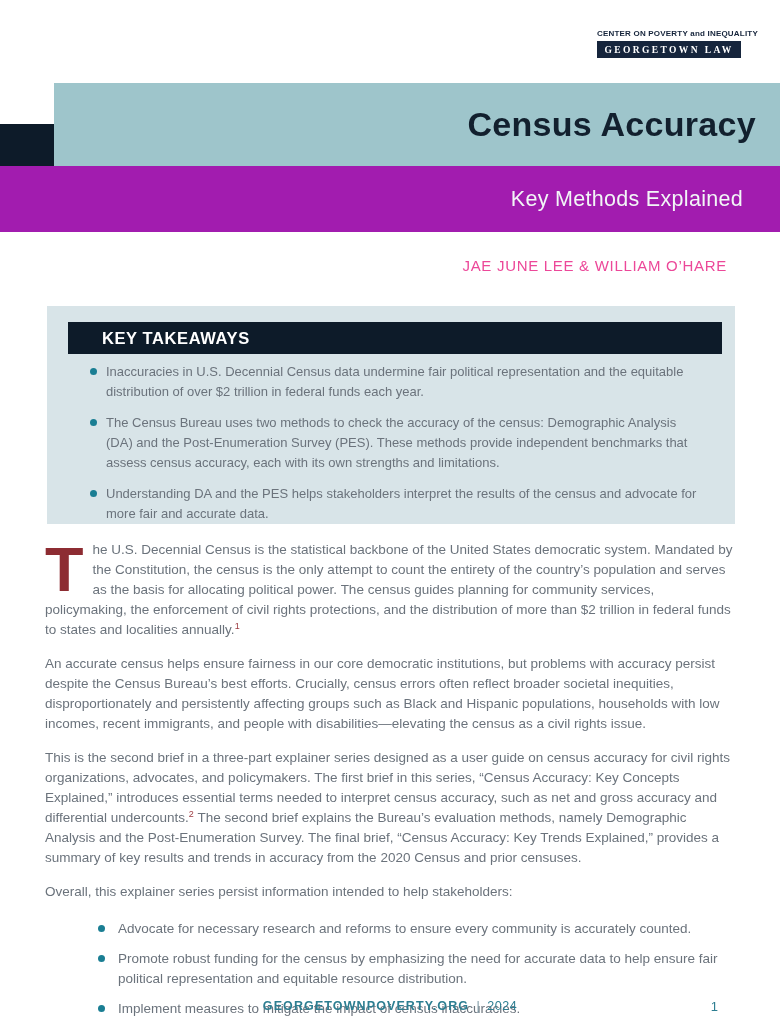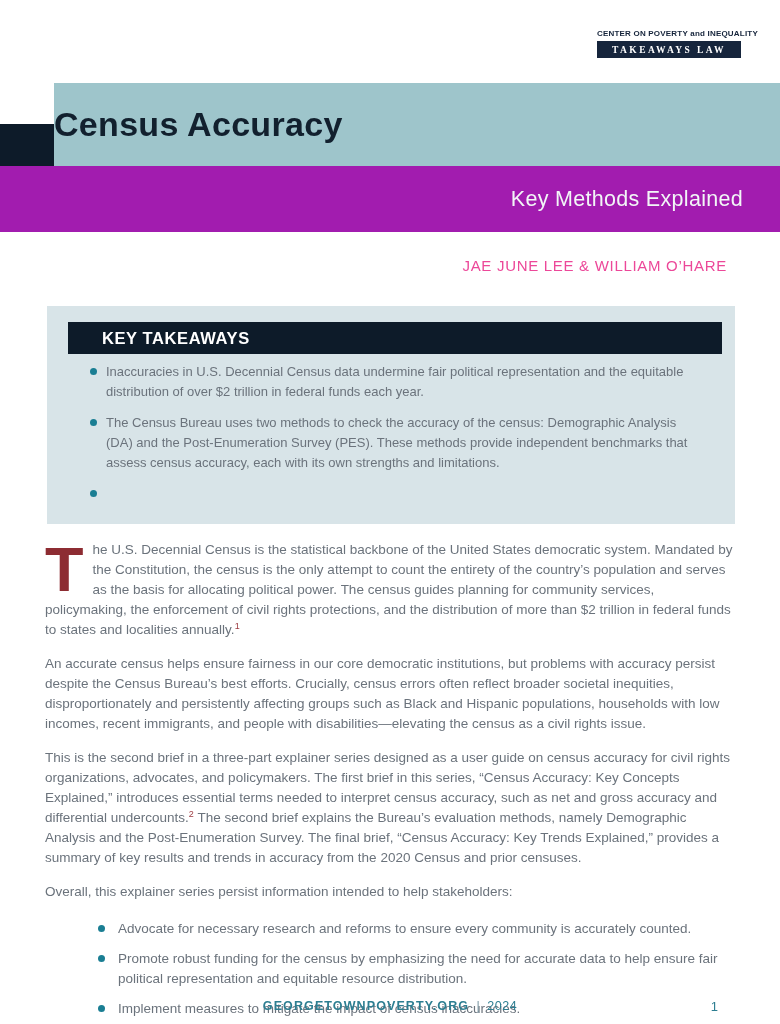--- a/index.html
+++ b/index.html
@@ -15,21 +15,21 @@
   .logo-box {
     margin-top:3px; background:#16253c; color:#ffffff;
     font-family:"Liberation Serif","DejaVu Serif",serif;
     font-size:9.5px; font-weight:bold; letter-spacing:2.4px;
     padding:4px 0 3px; white-space:nowrap;
   }
 
   
   .band-teal {
     position:absolute; left:54px; right:0; top:67px; height:83px;
-    background:#9ec5cb; display:flex; align-items:center; justify-content:flex-start;
+    background:#9ec5cb; display:flex; align-items:center; justify-content:flex-end;
     padding-right:24px; box-sizing:border-box;
   }
   .doc-title { font-size:34px; font-weight:bold; color:#12202e; letter-spacing:0.3px; }
   .corner-navy { position:absolute; left:0; top:108px; width:54px; height:108px; background:#0d1b29; }
   .band-navy {
     position:absolute; left:0; right:0; top:150px; height:66px;
     background:#a21caf; display:flex; align-items:center; justify-content:flex-end;
     padding-right:37px; box-sizing:border-box;
   }
   .doc-subtitle { font-size:21.5px; font-weight:400; color:#f2f6f7; letter-spacing:0.3px; }
@@ -73,21 +73,21 @@
   .page-num { position:absolute; top:983px; right:62px; font-size:13px; color:#2d7e91; }
   .bottom-bar { position:absolute; left:57px; bottom:0; width:311px; height:9px; background:#0d1b29; }
 </style>
 </head>
 <body>
 
 <div class="page">
 
   <div class="logo">
     <div class="logo-line1">CENTER ON POVERTY and INEQUALITY</div>
-    <div class="logo-box">TAKEAWAYS LAW</div>
+    <div class="logo-box">GEORGETOWN LAW</div>
   </div>
 
   <div class="band-teal">
     <div class="doc-title">Census Accuracy</div>
   </div>
   <div class="corner-navy"></div>
   <div class="band-navy">
     <div class="doc-subtitle">Key Methods Explained</div>
   </div>
   <div class="authors">JAE JUNE LEE &amp; WILLIAM O’HARE</div>
@@ -98,20 +98,21 @@
       <li>
         <span class="dot"></span>
         <span>Inaccuracies in U.S. Decennial Census data undermine fair political representation and the equitable distribution of over $2 trillion in federal funds each year.</span>
       </li>
       <li>
         <span class="dot"></span>
         <span>The Census Bureau uses two methods to check the accuracy of the census: Demographic Analysis (DA) and the Post-Enumeration Survey (PES). These methods provide independent benchmarks that assess census accuracy, each with its own strengths and limitations.</span>
       </li>
       <li>
         <span class="dot"></span>
+        <span>Understanding DA and the PES helps stakeholders interpret the results of the census and advocate for more fair and accurate data.</span>
       </li>
     </ul>
   </div>
 
   <div class="content">
     <p>
       <span class="dropcap">T</span><span>he U.S. Decennial Census is the statistical backbone of the United States democratic system. Mandated by the Constitution, the census is the only attempt to count the entirety of the country’s population and serves as the basis for allocating political power. The census guides planning for community services, policymaking, the enforcement of civil rights protections, and the distribution of more than $2 trillion in federal funds to states and localities annually.</span><sup class="fn">1</sup>
     </p>
     <p>
       <span>An accurate census helps ensure fairness in our core democratic institutions, but problems with accuracy persist despite the Census Bureau’s best efforts. Crucially, census errors often reflect broader societal inequities, disproportionately and persistently affecting groups such as Black and Hispanic populations, households with low incomes, recent immigrants, and people with disabilities—elevating the census as a civil rights issue.</span>

